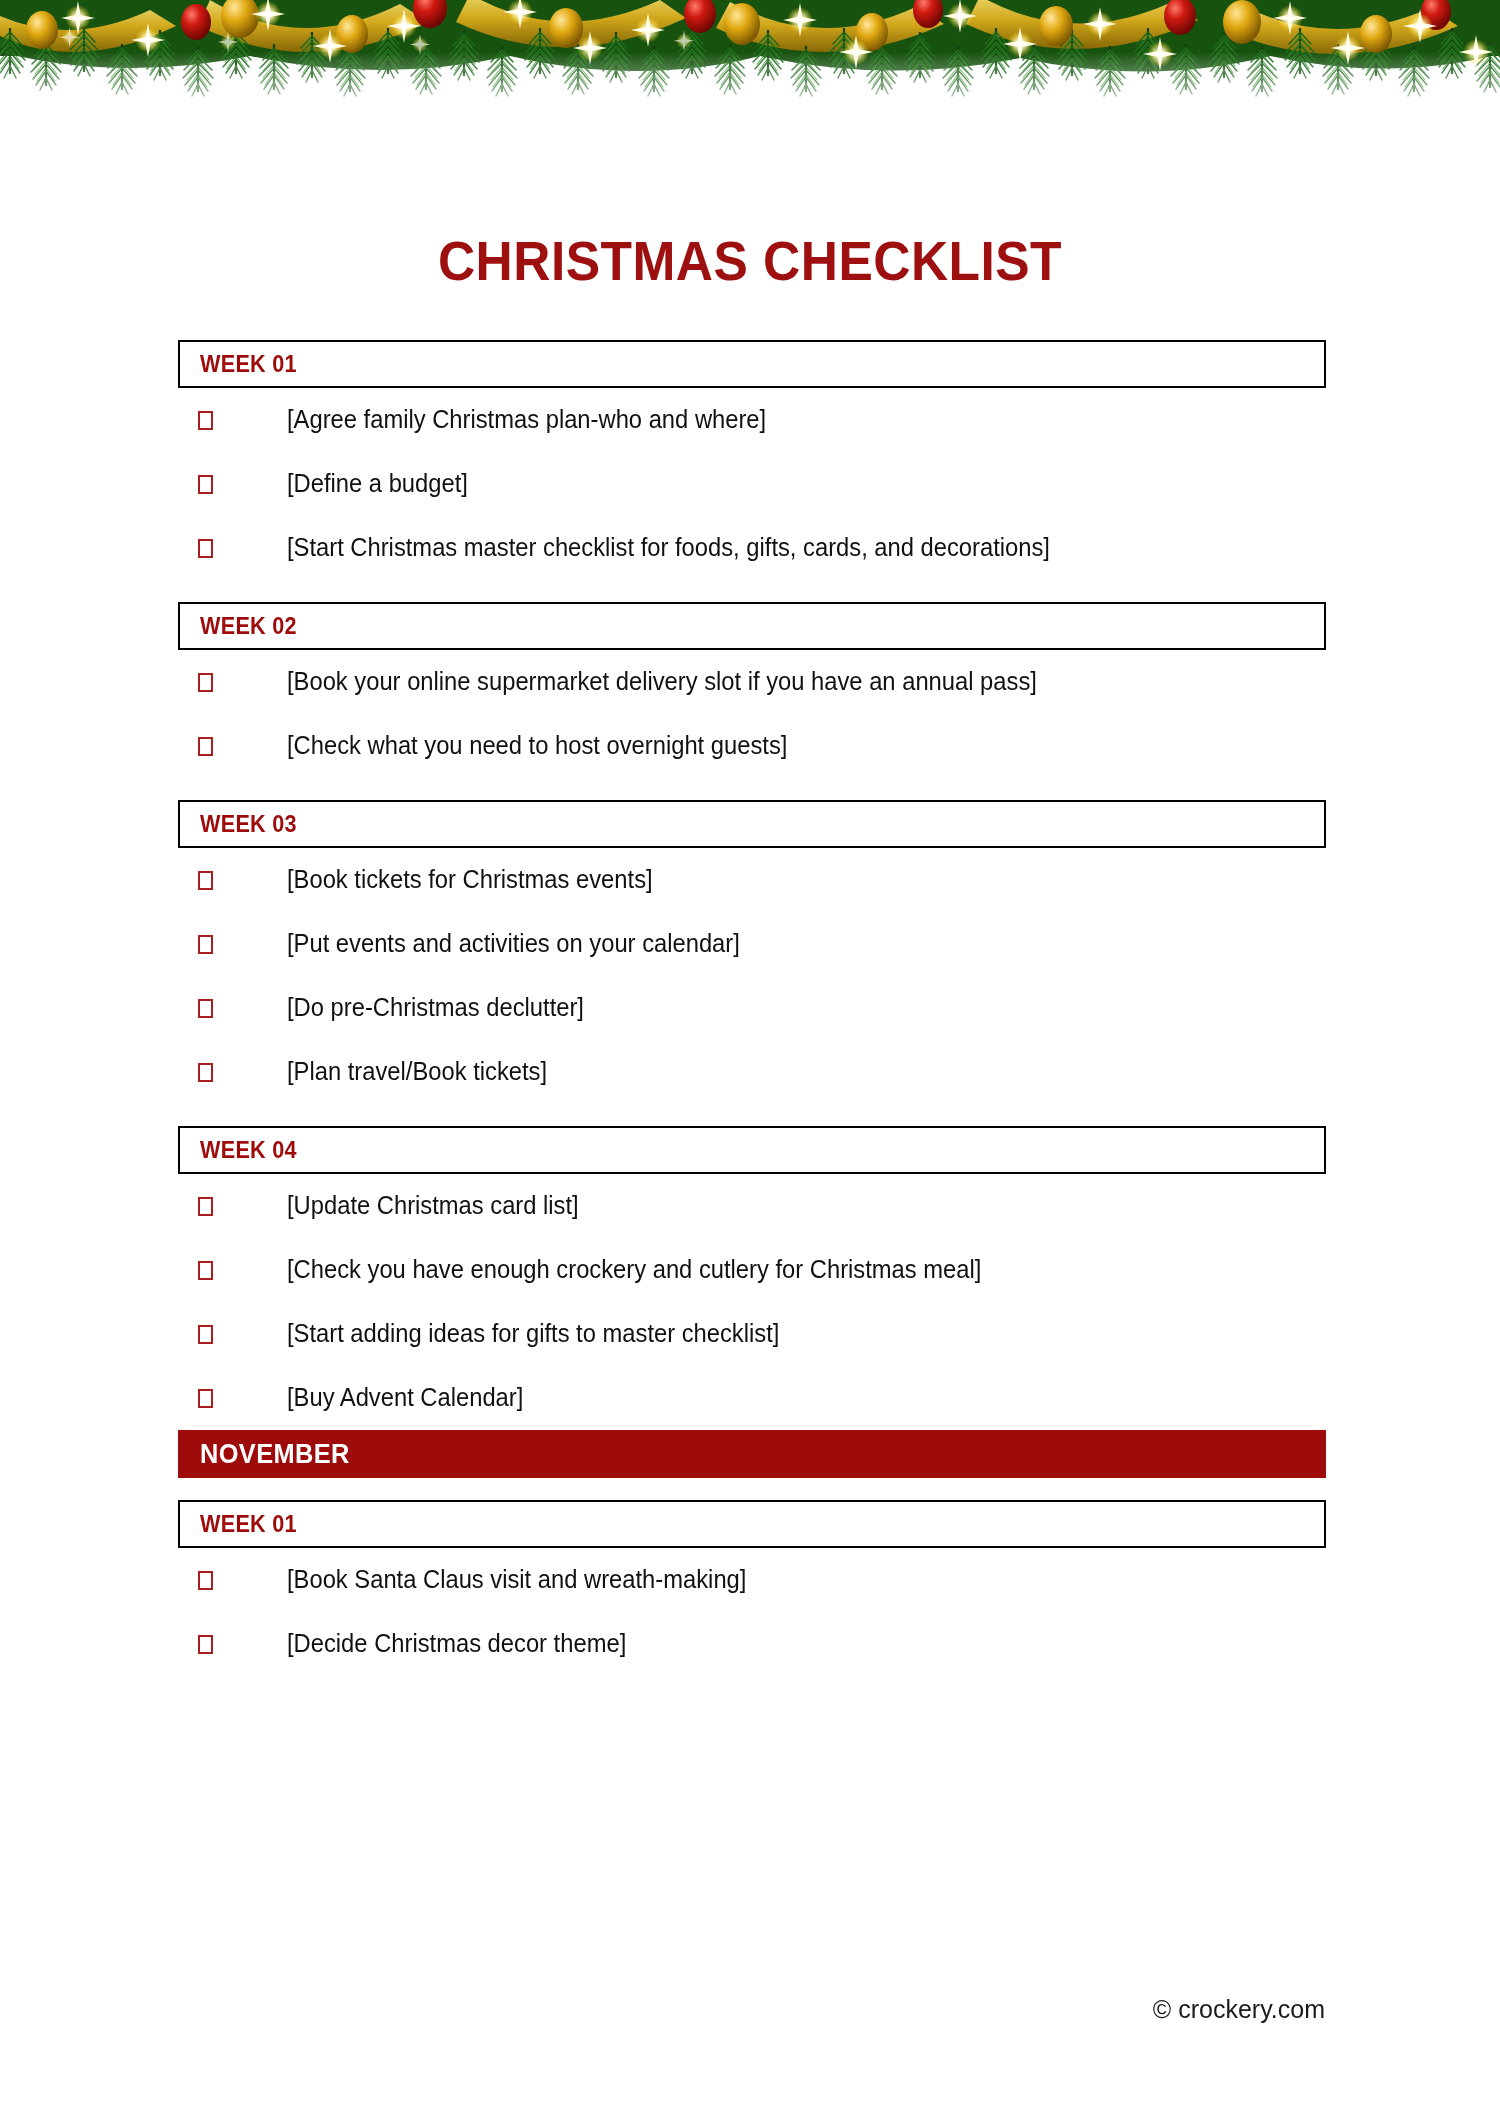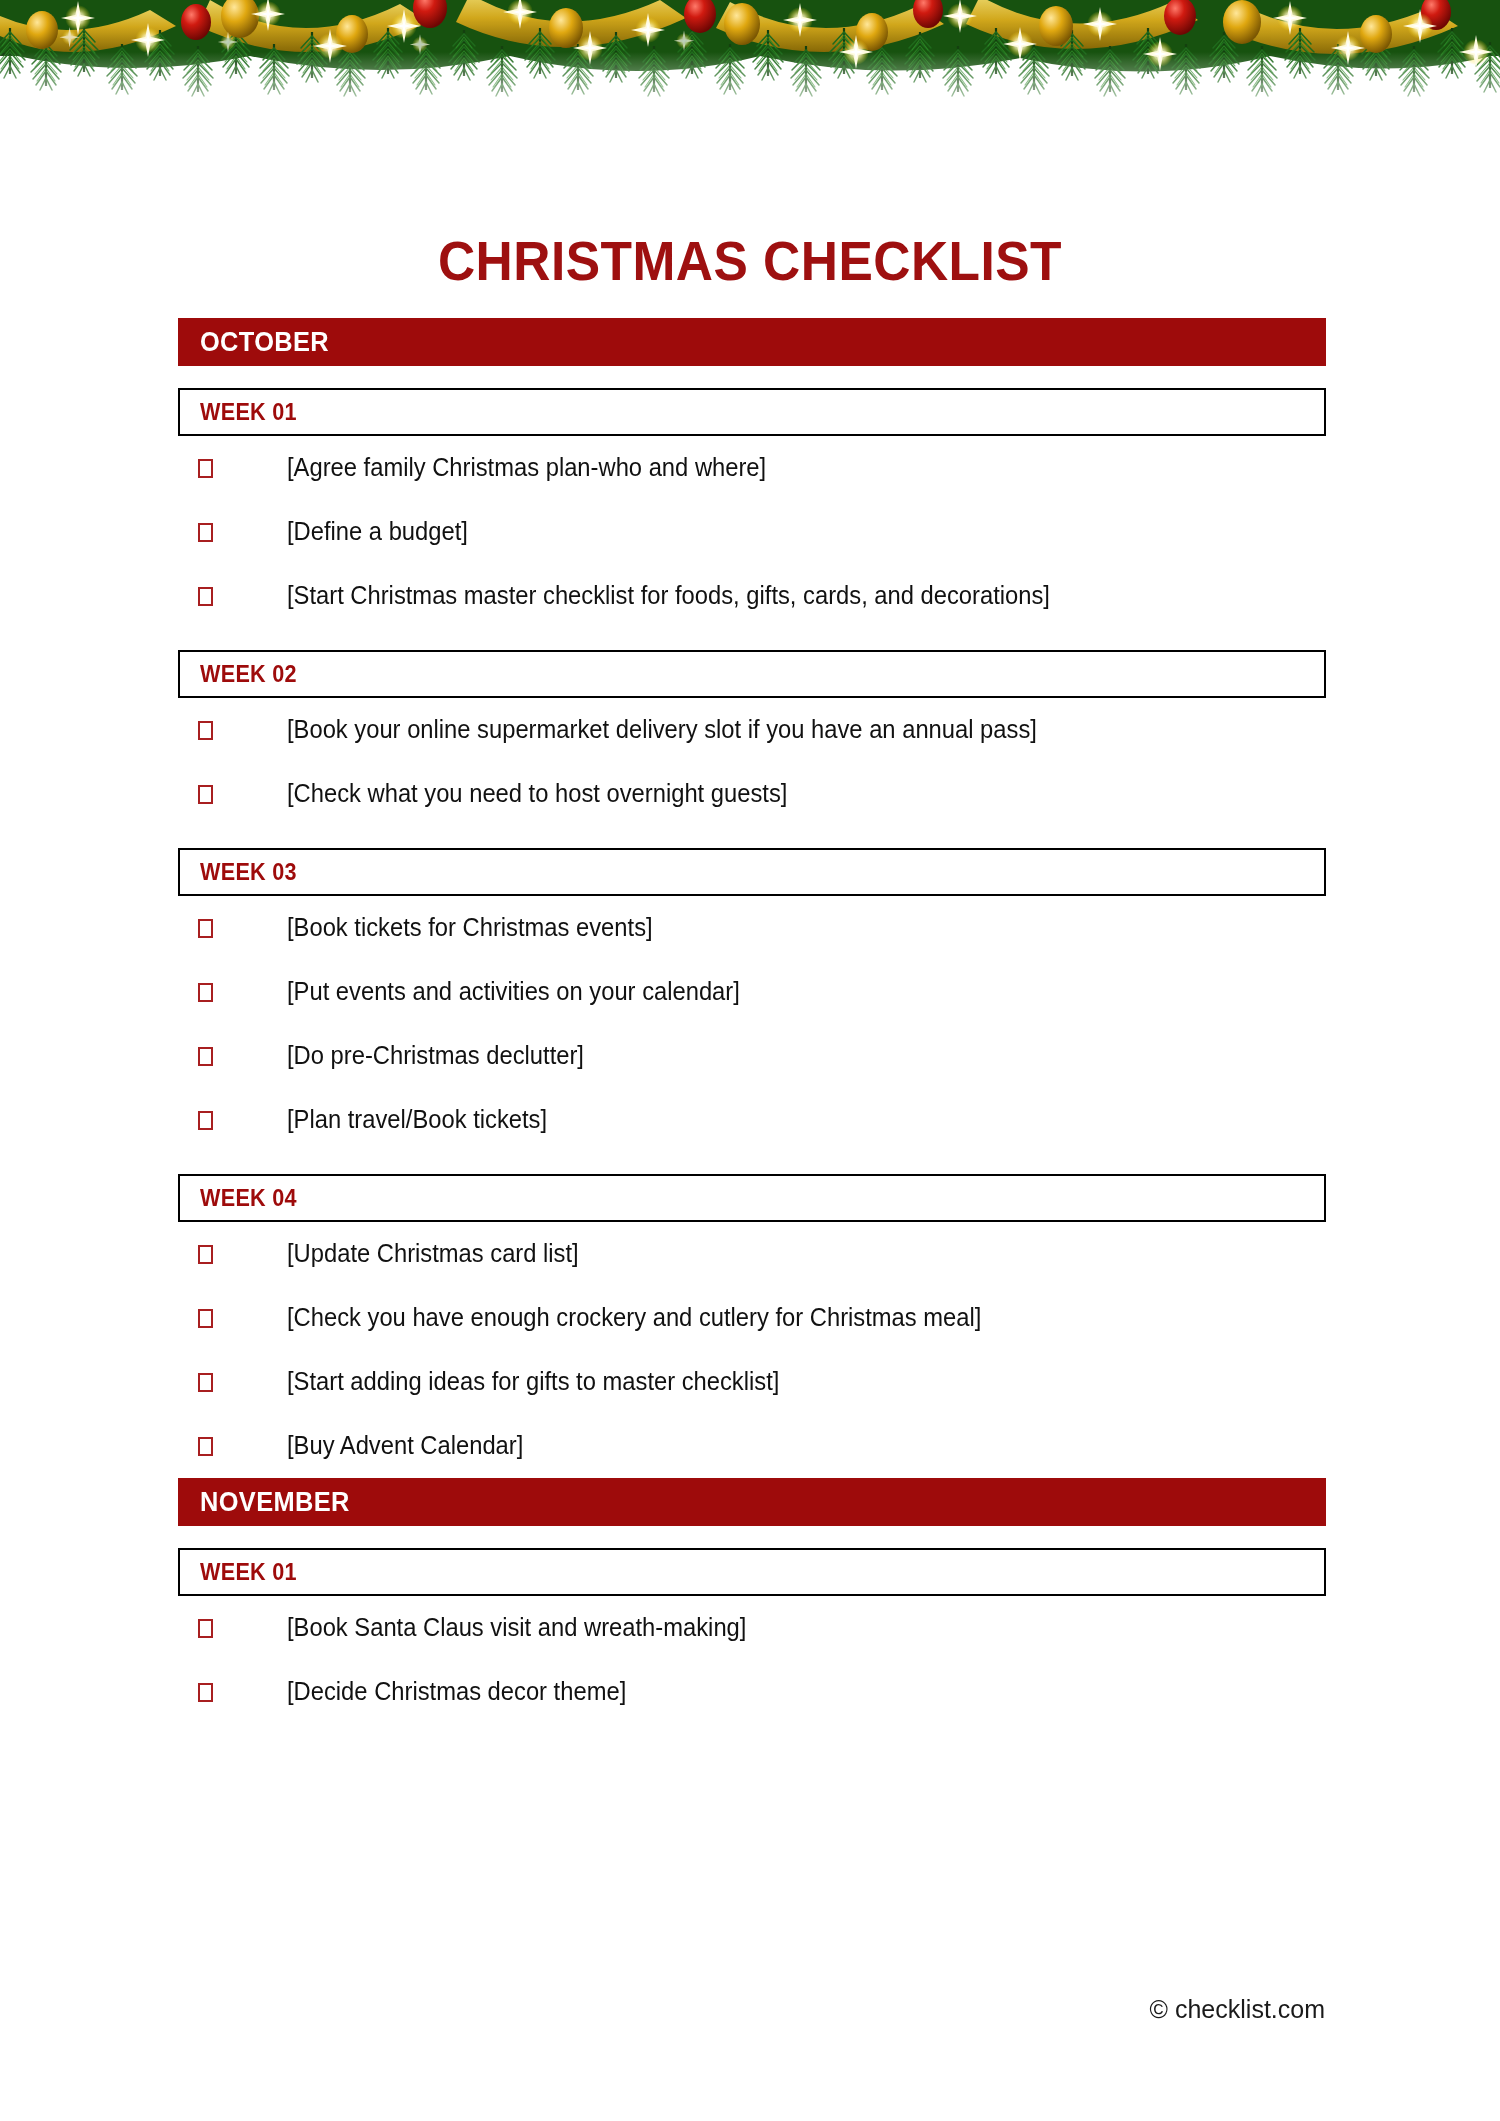--- a/index.html
+++ b/index.html
@@ -313,23 +313,20 @@
 
       <rect x="0" y="52" width="1500" height="60" fill="url(#fadeBottom)"></rect>
     </svg>
   </div>
 
   <h1 class="doc-title">CHRISTMAS CHECKLIST</h1>
 
   <div class="content">
 
   <div class="month-block">
-        <div class="month-bar">
-          <span class="month-label">OCTOBER</span>
-        </div>
         <div class="week-bar">
           <span class="week-label">WEEK 01</span>
         </div>
         <ul class="items">
           <li class="item-row">
             <span class="checkbox"></span>
             <span class="item-text">[Agree family Christmas plan-who and where]</span>
           </li>
           <li class="item-row">
             <span class="checkbox"></span>
@@ -409,15 +406,15 @@
             <span class="item-text">[Book Santa Claus visit and wreath-making]</span>
           </li>
           <li class="item-row">
             <span class="checkbox"></span>
             <span class="item-text">[Decide Christmas decor theme]</span>
           </li>
         </ul>
       </div>
     </div>
 
-  <div class="footer">© checklist.com</div>
+  <div class="footer">© crockery.com</div>
 
 </div>
 
 </body></html>

